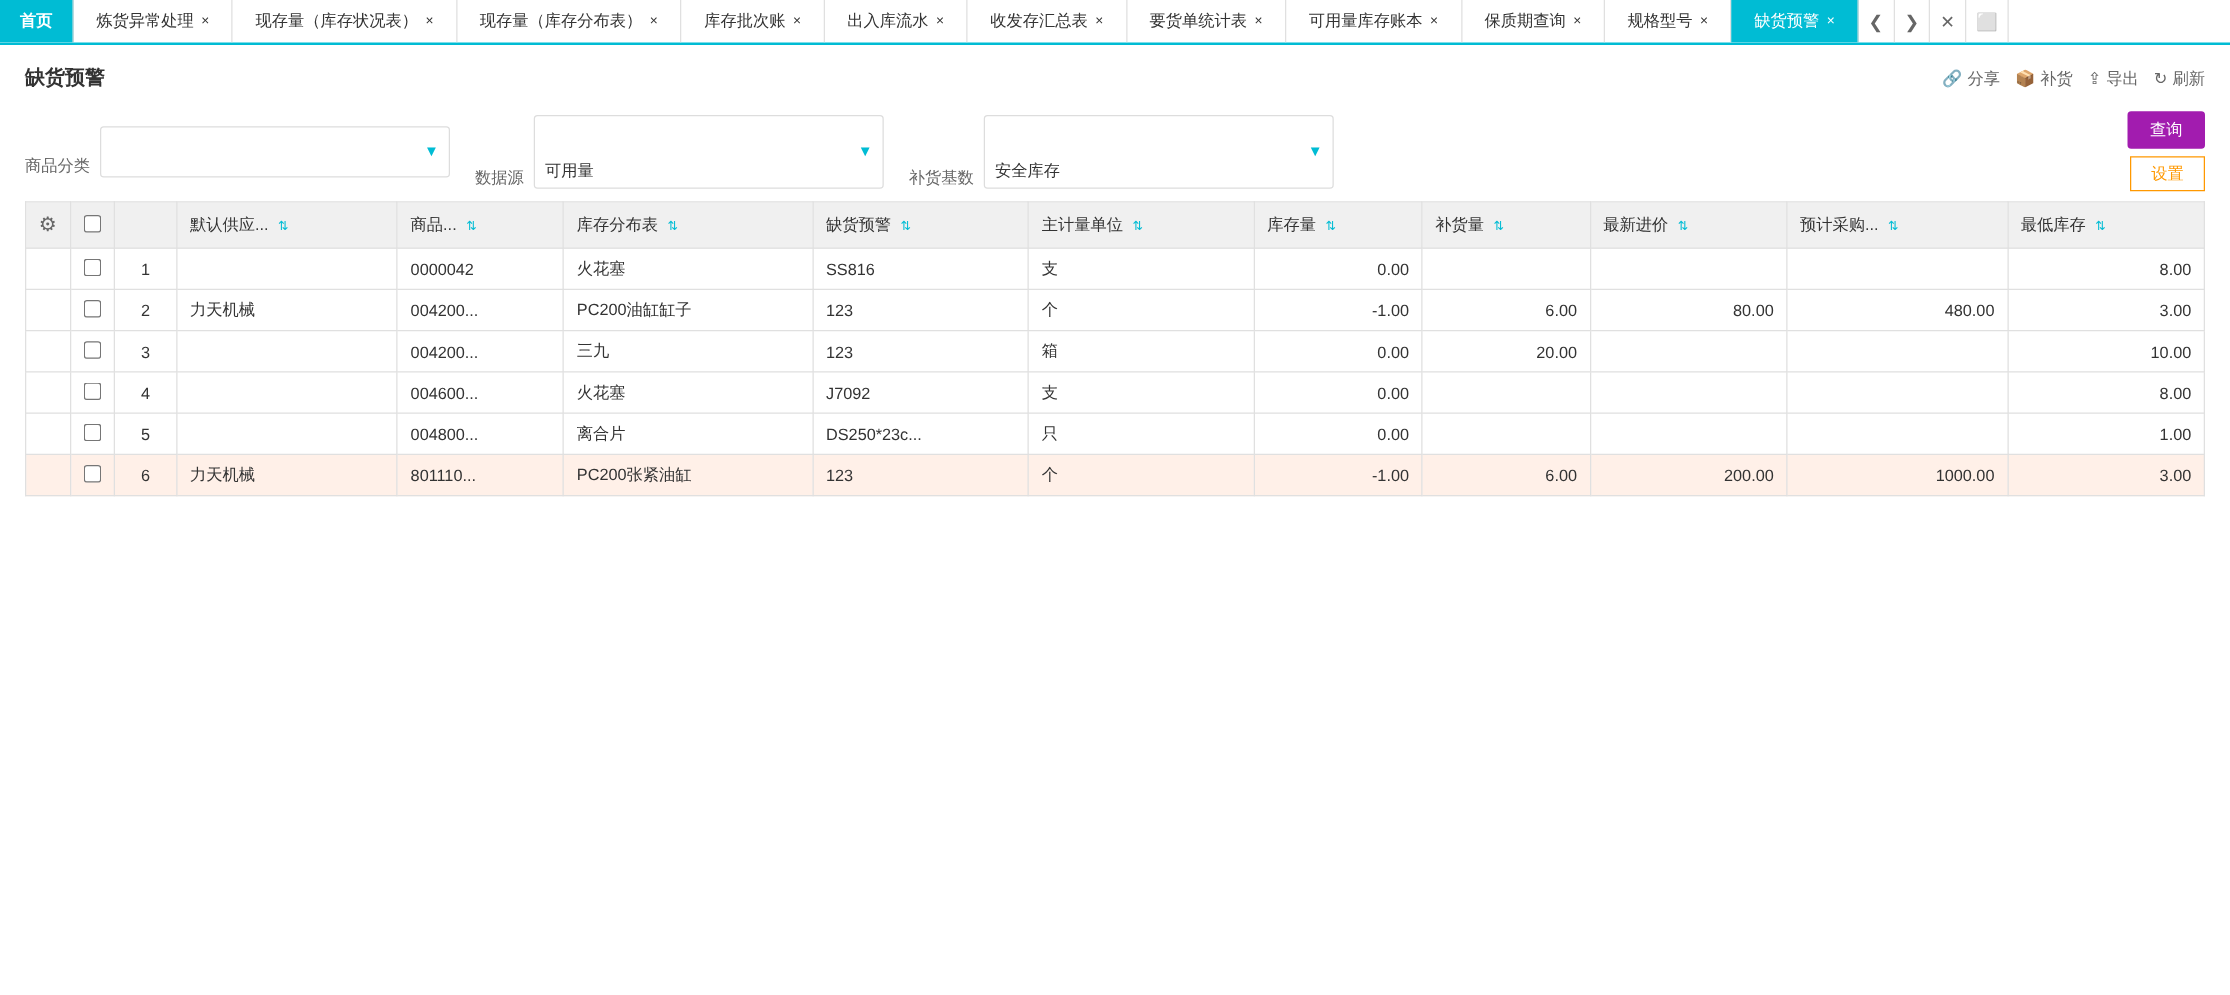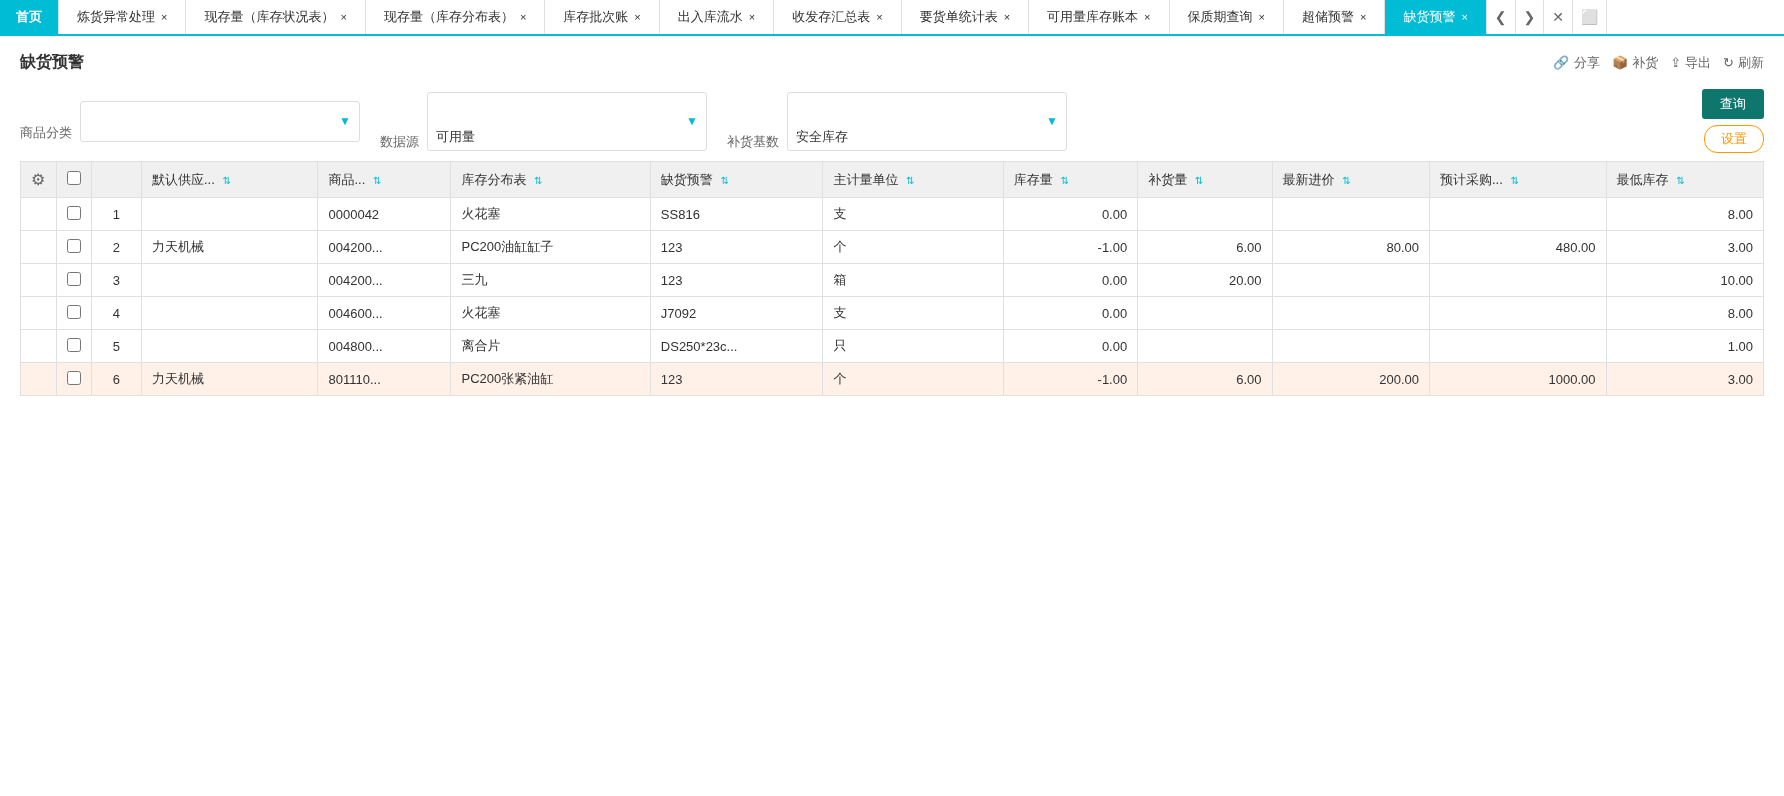--- a/index.html
+++ b/index.html
@@ -129,35 +129,35 @@
     .filter-actions {
       margin-left: auto;
       display: flex;
       flex-direction: column;
       gap: 6px;
       align-items: flex-end;
     }
 
     
     .btn-primary {
-      background: #0f766e;
+      background: #a21caf;
       color: #fff;
       border: none;
       padding: 6px 18px;
       border-radius: 3px;
       cursor: pointer;
       font-size: 13px;
       font-family: Liberation Mono, monospace;
     }
     .btn-outline {
       background: #fff;
       color: #ff9800;
       border: 1px solid #ff9800;
       padding: 4px 16px;
-      border-radius: 13px;
+      border-radius: 0;
       cursor: pointer;
       font-size: 13px;
       font-family: inherit;
     }
 
     
     .data-table {
       width: 100%;
       border-collapse: collapse;
       font-size: 13px;
@@ -248,21 +248,21 @@
   </div>
   <div class="tab-item">
     <span>可用量库存账本</span>
     <span class="tab-close">×</span>
   </div>
   <div class="tab-item">
     <span>保质期查询</span>
     <span class="tab-close">×</span>
   </div>
   <div class="tab-item">
-    <span>超储预警</span>
+    <span>规格型号</span>
     <span class="tab-close">×</span>
   </div>
   <div class="tab-item active">
     <span>缺货预警</span>
     <span class="tab-close">×</span>
   </div>
   <div class="tab-nav-btn">❮</div>
   <div class="tab-nav-btn">❯</div>
   <div class="tab-nav-btn">✕</div>
   <div class="tab-nav-btn">⬜</div>

